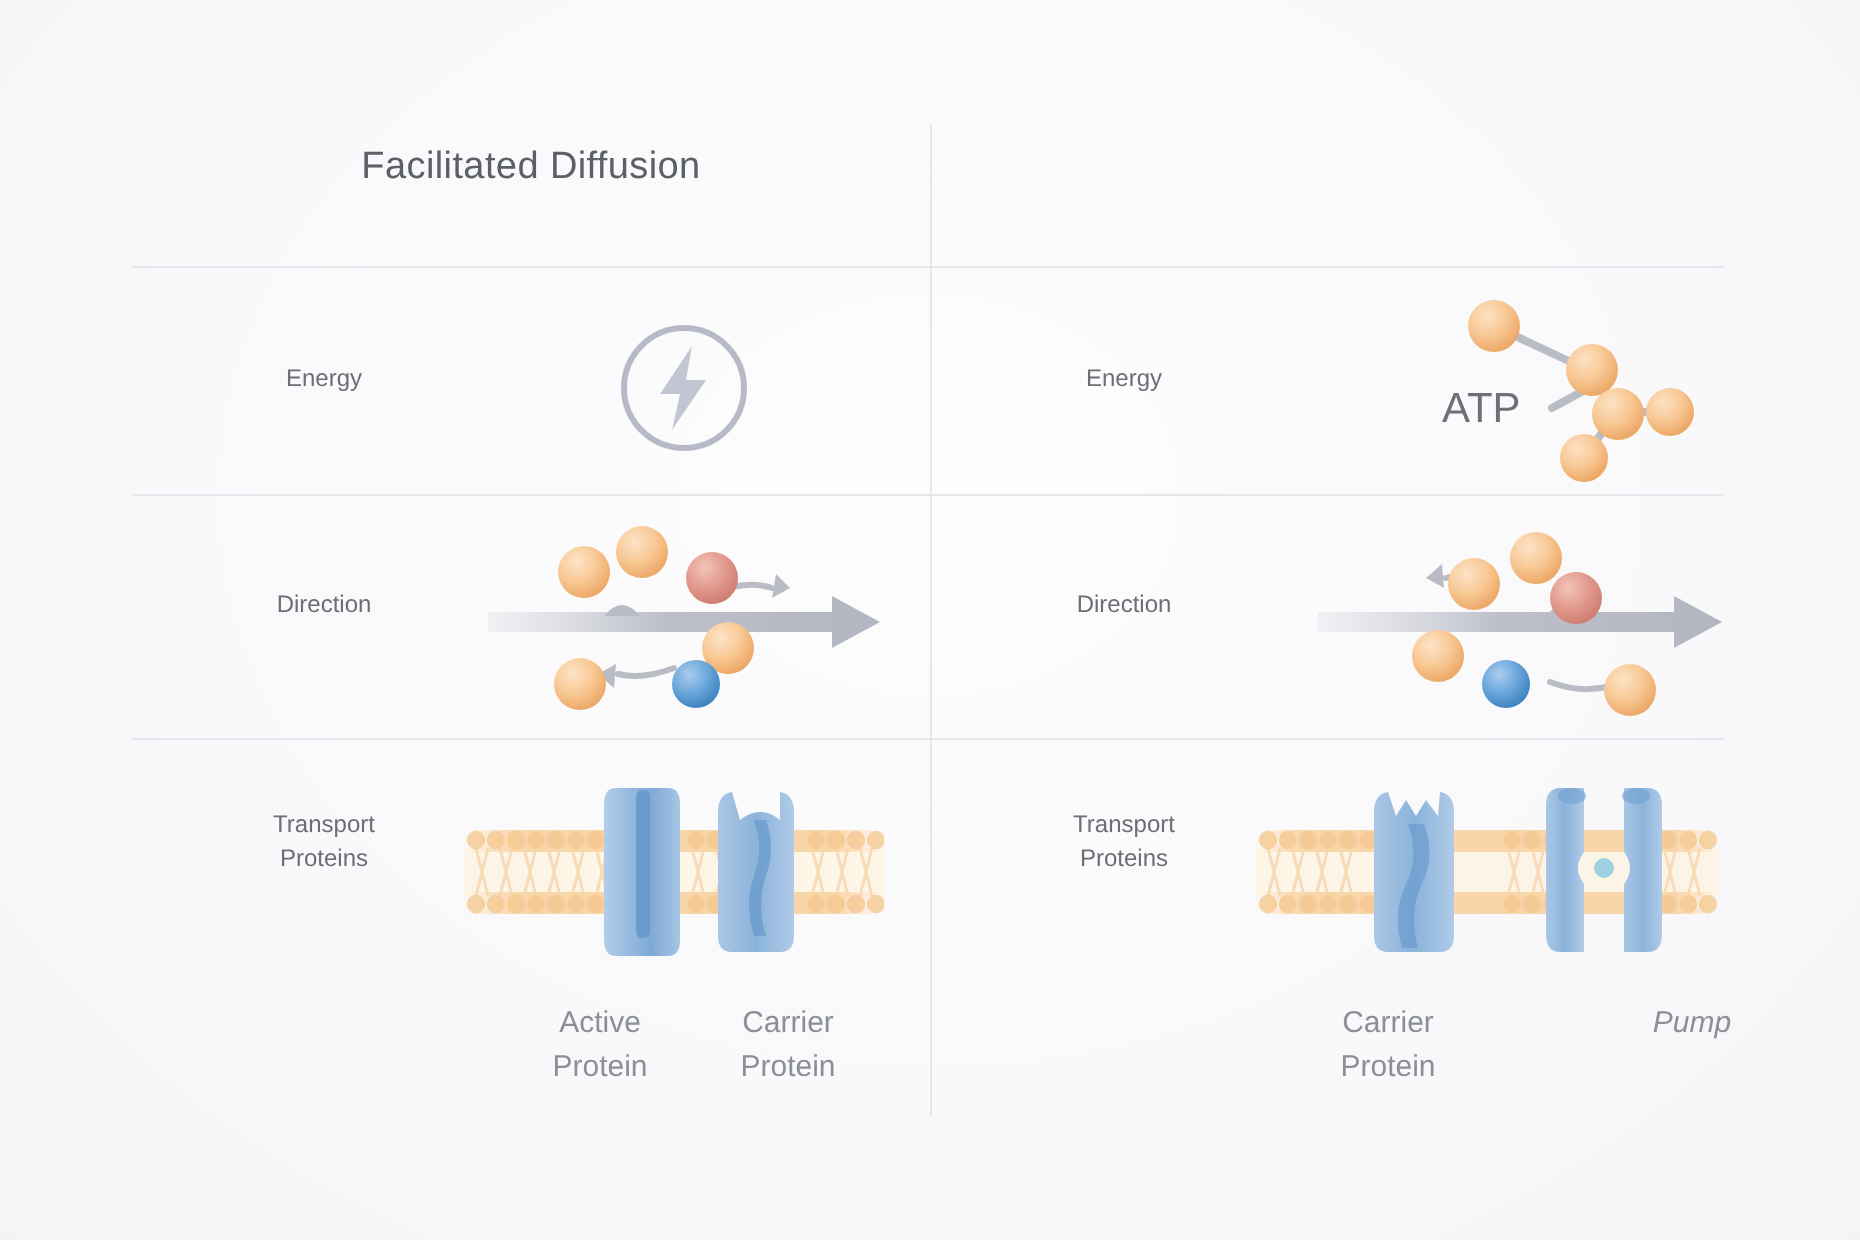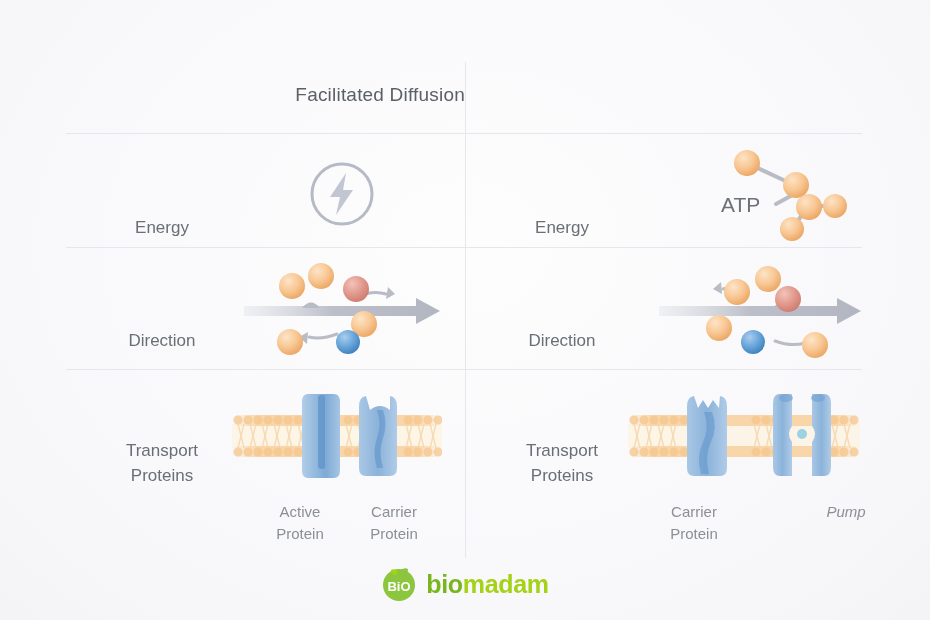--- a/index.html
+++ b/index.html
@@ -28,25 +28,24 @@
   .col-title{
     position:absolute;
     font-size:19px;color:#5b5f66;letter-spacing:.2px;
     text-align:center;font-weight:400;
     white-space:nowrap;
   }
 
   
   .row-label{
     position:absolute;
-    font-size:17px;color:#6a6e75;
+    font-size:12px;color:#6a6e75;
     text-align:center;line-height:1.45;
     white-space:pre-line;
     font-weight:400;
-    margin-top:35px;
   }
 
   
   .art{position:absolute;}
 
   
   .cap{
     position:absolute;
     font-size:15px;color:#8b8f96;
     text-align:center;line-height:1.45;
@@ -72,21 +71,21 @@
 </head>
 <body>
 
 <div class="page">
 
   <div class="vline" style="left:465px;top:62px;height:496px;"></div>
   <div class="hline" style="left:66px;top:133px;width:796px;"></div>
   <div class="hline" style="left:66px;top:247px;width:796px;"></div>
   <div class="hline" style="left:66px;top:369px;width:796px;"></div>
 
-  <div class="col-title" style="left:66px;top:84px;width:399px;text-align:right;">Facilitated Diffusion</div>
+  <div class="col-title" style="left:66px;top:73px;width:399px;">Facilitated Diffusion</div>
 
   <div class="row-label" style="left:82px;top:181px;width:160px;">Energy</div>
 
   <div class="art" style="left:307px;top:159px;width:70px;height:70px;">
     <svg width="70" height="70" viewBox="0 0 70 70">
       <circle cx="35" cy="35" r="30" fill="none" stroke="#b6bac6" stroke-width="3"></circle>
       <path d="M39 14 L23 38 L33 38 L29 56 L46 31 L36 31 Z" fill="#c2c6d2"></path>
     </svg>
   </div>
 
@@ -378,28 +377,14 @@
         <ellipse cx="190" cy="12" rx="7" ry="4" fill="#6fa0d1" opacity=".6"></ellipse>
         <circle cx="174" cy="48" r="5" fill="#7fc6e0" opacity=".75"></circle>
       </g>
     </svg>
   </div>
 
   <div class="cap" style="left:644px;top:501px;width:100px;">Carrier
 Protein</div>
   <div class="cap" style="left:796px;top:501px;width:100px;font-style:italic;">Pump</div>
 
-  <div class="logo">
-    <span class="logo-badge">
-      <svg width="36" height="36" viewBox="0 0 36 36">
-        <circle cx="18" cy="19" r="16" fill="#8cc63f"></circle>
-        <path d="M18 5 q5 -4 9 -2 q0 6 -6 7 z" fill="#8cc63f"></path>
-        <path d="M17 5 q-4 -3 -7 -1 q0 5 5 5 z" fill="#a4d216"></path>
-        <text x="18" y="25" text-anchor="middle" fill="#ffffff" font-family="Liberation Sans, sans-serif" font-size="13" font-weight="700">BiO</text>
-      </svg>
-    </span>
-    <span class="logo-word">
-      <span class="logo-bio">bio</span>
-        <span class="logo-madam">madam</span>
-    </span>
-  </div>
 
 </div>
 
 </body></html>

